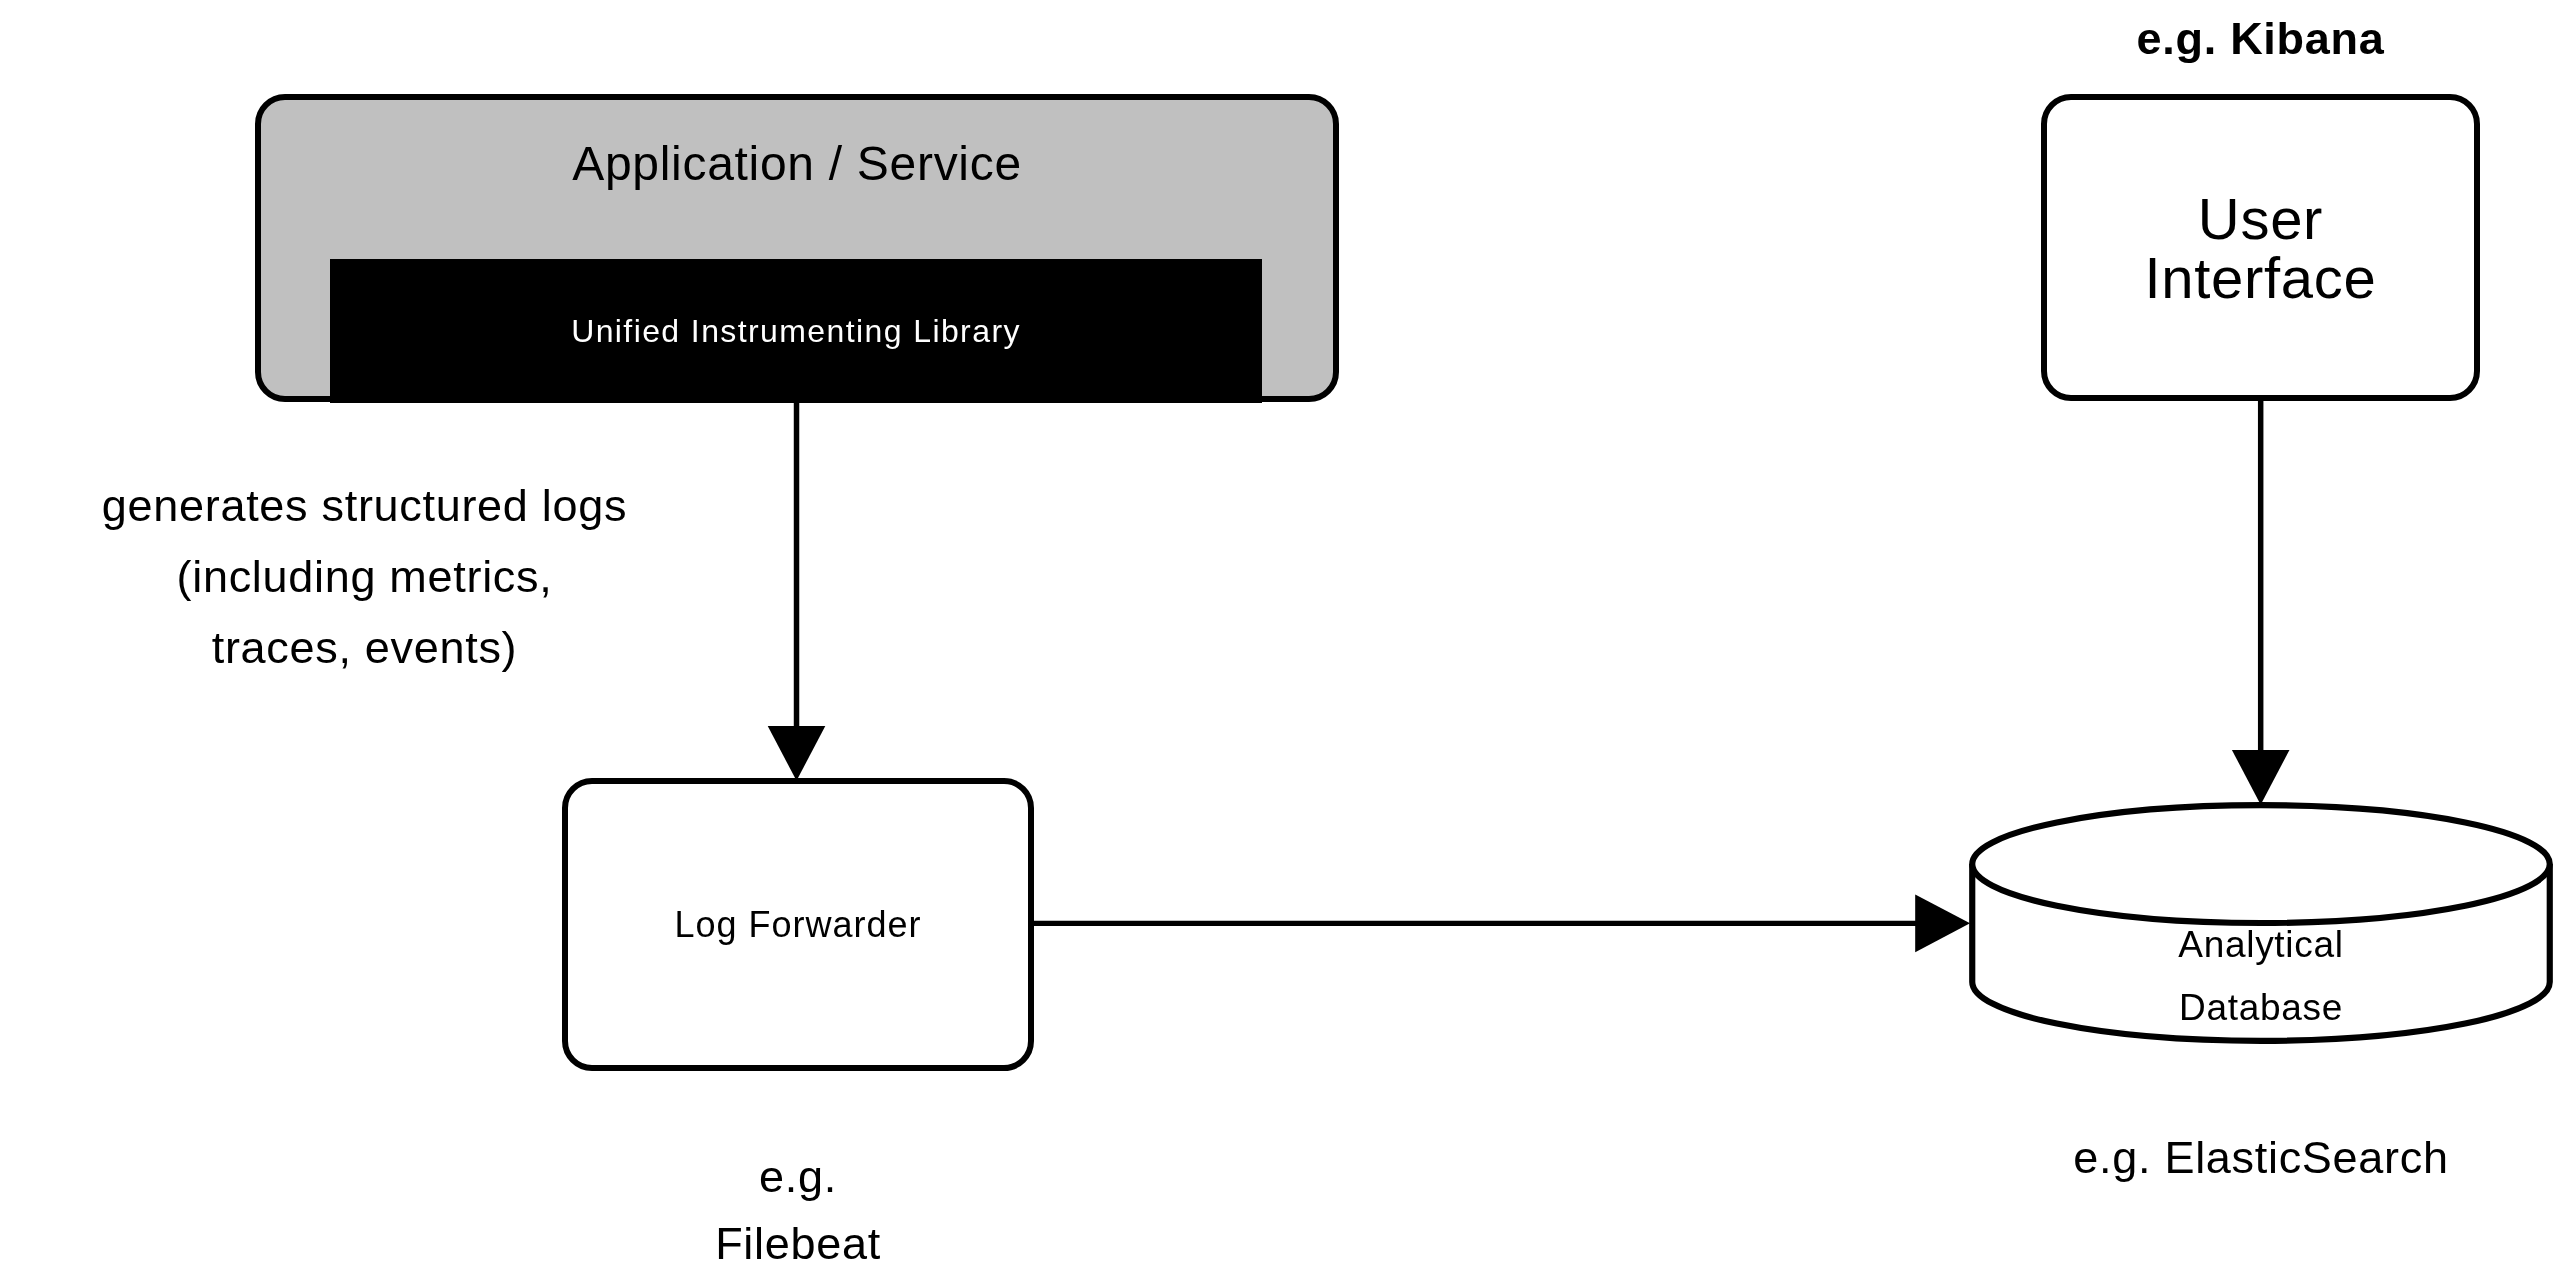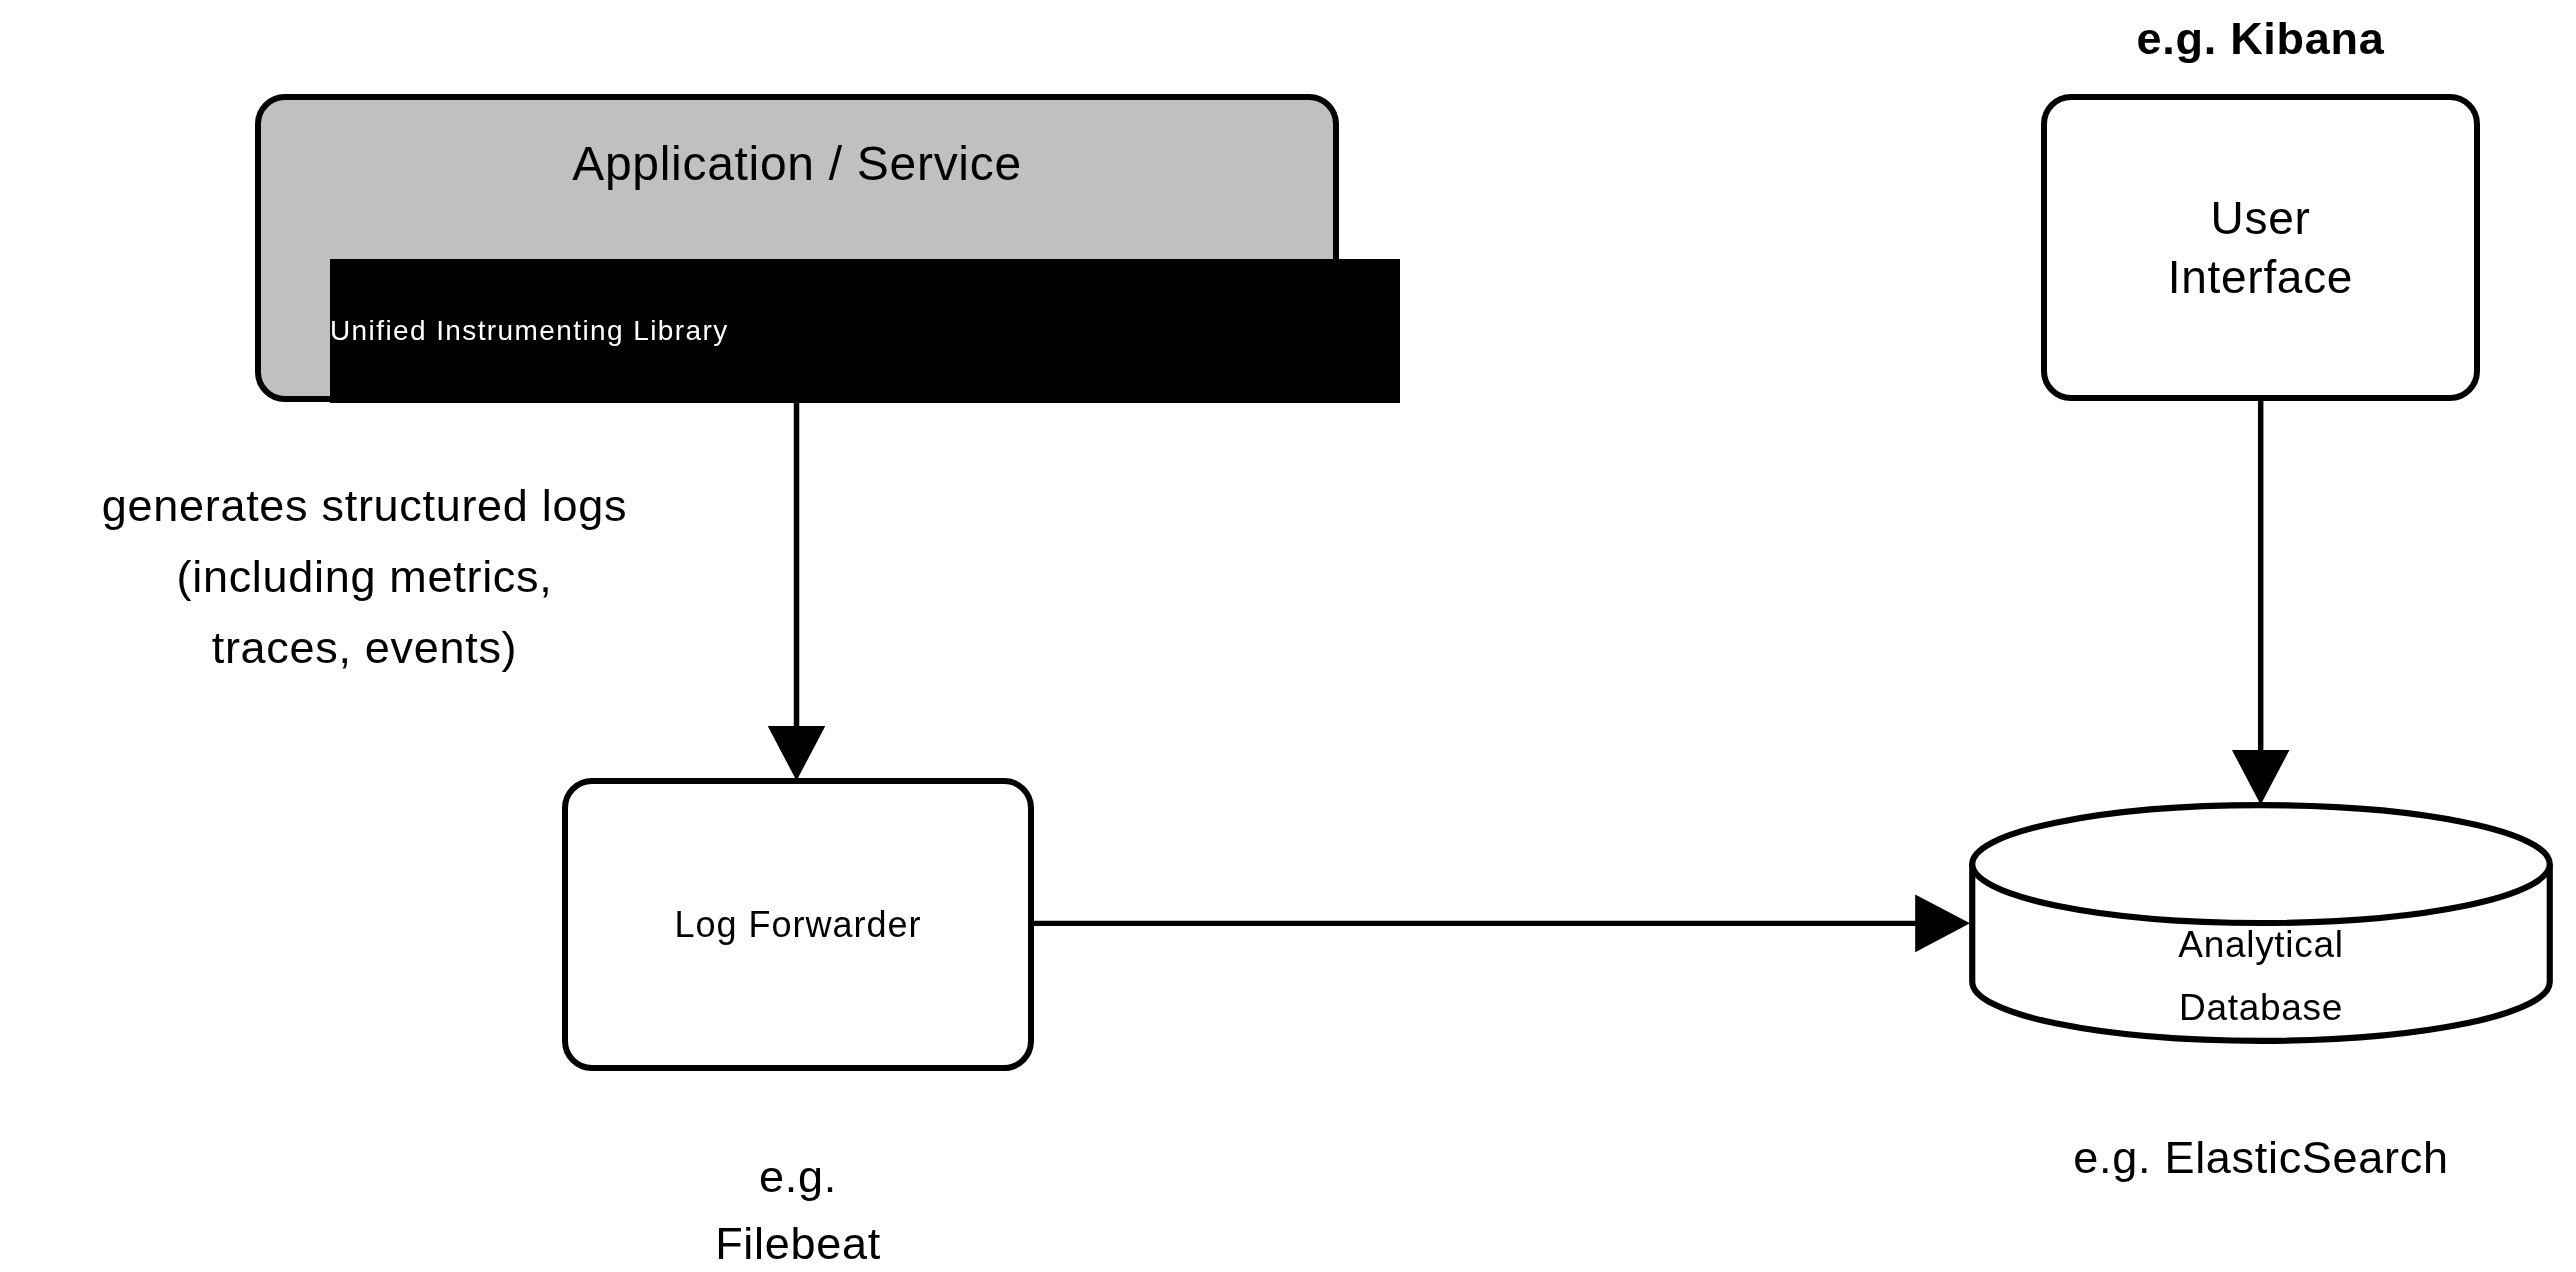--- a/index.html
+++ b/index.html
@@ -30,34 +30,34 @@
     border:6.2px solid var(--stroke);
     border-radius:30px;
     background:var(--node-white);
   }
   .app-box{left:255px;top:94px;width:1084px;height:308px;background:var(--node-gray);padding-left:48px;}
   .app-label{
     position:absolute;left:0;top:36px;width:100%;
     text-align:center;font-size:48px;letter-spacing:0.7px;
   }
   .lib-box{
-    position:absolute;left:69px;top:159px;width:1070px;height:144px;
+    position:absolute;left:69px;top:159px;width:932px;height:144px;
     background:var(--node-black);color:var(--text-light);
-    display:flex;align-items:center;
-    font-size:28px;letter-spacing:1.4px;
+    display:flex;align-items:center;justify-content:center;
+    font-size:32px;letter-spacing:1.4px;
   }
   .lf-box{
     left:562px;top:778px;width:472px;height:293px;
     display:flex;align-items:center;justify-content:center;
     font-size:36px;letter-spacing:1px;
   }
   .ui-box{
     left:2041px;top:94px;width:439px;height:307px;
     display:flex;align-items:center;justify-content:center;
-    font-size:46px;line-height:59px;text-align:center;letter-spacing:0.7px;
+    font-size:58px;line-height:59px;text-align:center;letter-spacing:0.7px;
   }
   .multiline{white-space:pre-line;}
   .note{
     position:absolute;left:22px;top:470px;width:685px;
     text-align:center;font-size:45px;line-height:71px;
     white-space:pre-line;letter-spacing:0.7px;
   }
   .example{
     position:absolute;text-align:center;font-size:45px;
     white-space:pre-line;letter-spacing:0.7px;

